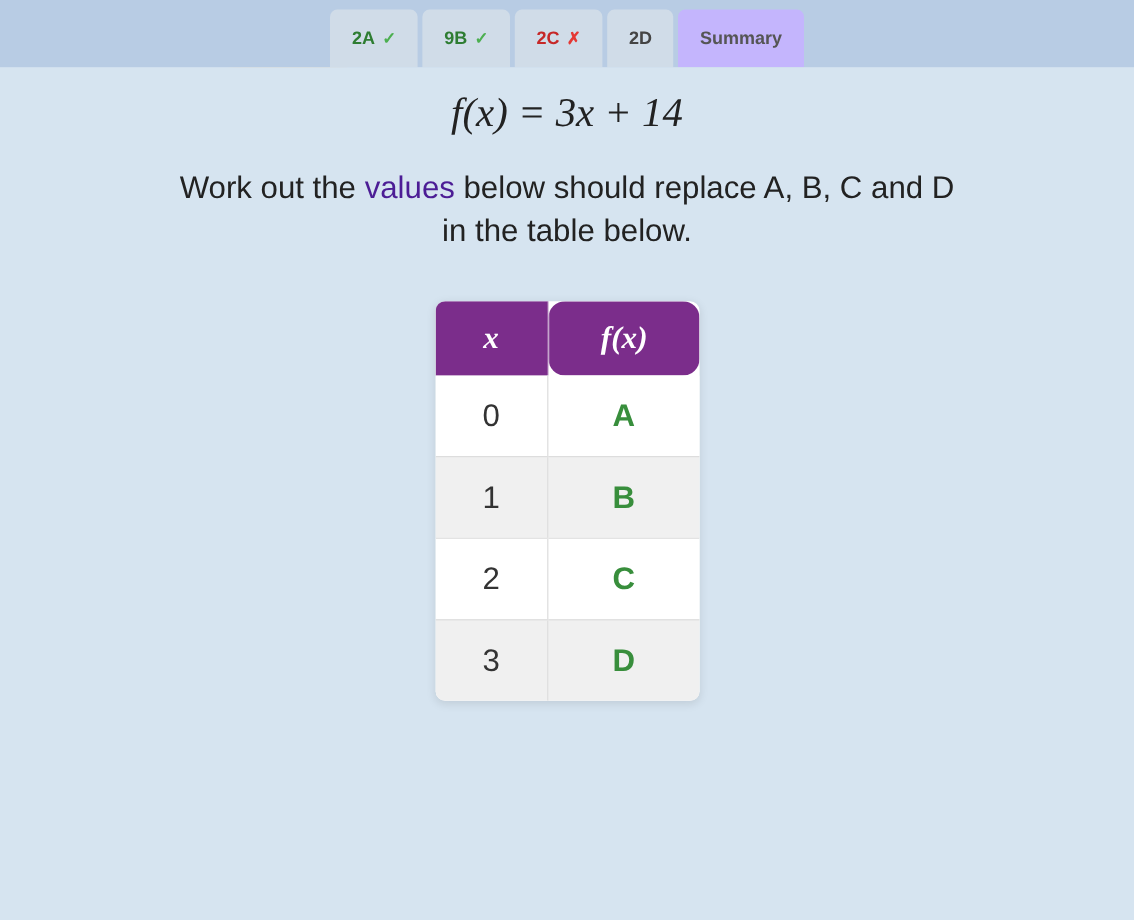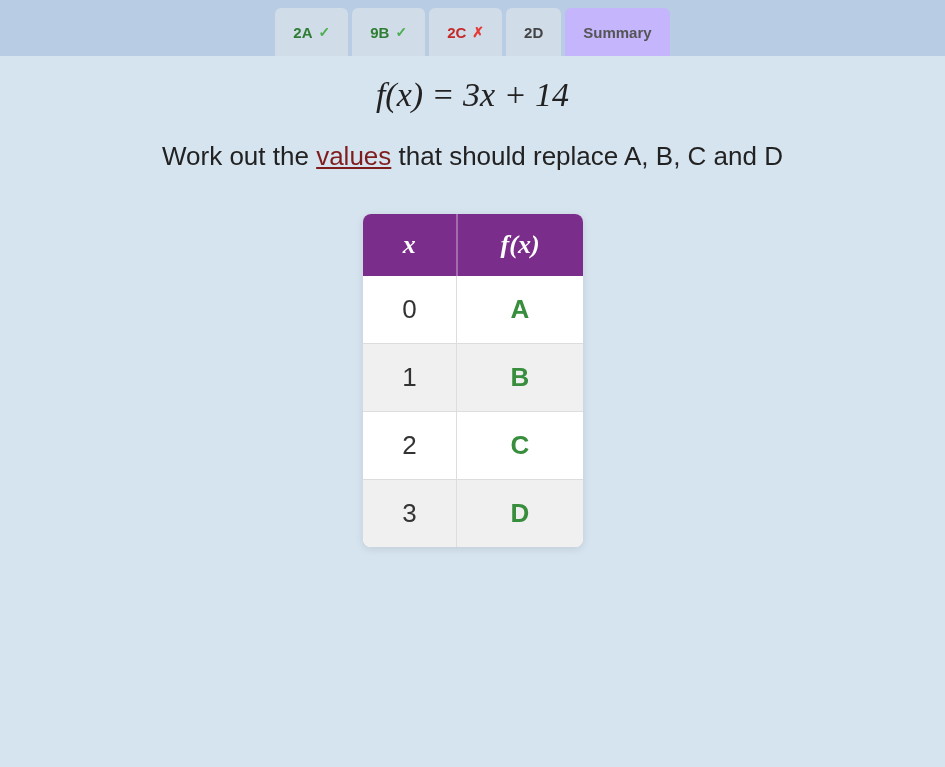--- a/index.html
+++ b/index.html
@@ -106,22 +106,21 @@
     .instruction {
       font-family: Arial, sans-serif;
       font-size: 26px;
       color: #222;
       text-align: center;
       line-height: 1.4;
       margin-bottom: 40px;
     }
 
     .instruction .highlight {
-      color: #7f1d1d;
-      text-decoration: underline;
+      color: #4c1d95;
     }
 
     
     .table-wrapper {
       background: white;
       border-radius: 8px;
       overflow: hidden;
       box-shadow: 0 2px 8px rgba(0,0,0,0.1);
       min-width: 220px;
     }
@@ -140,20 +139,21 @@
       font-size: 26px;
       color: white;
       text-align: center;
       font-family: 'Georgia', serif;
       font-style: italic;
       border-right: 2px solid rgba(255,255,255,0.3);
     }
 
     thead th:last-child {
       border-right: none;
+      border-radius: 14px;
     }
 
     tbody tr {
       border-bottom: 1px solid #ddd;
     }
 
     tbody tr:last-child {
       border-bottom: none;
     }
 
@@ -212,22 +212,23 @@
 </div>
 
 <div class="main-content">
 
   <div class="formula-container">
     <span><em>f</em>(<em>x</em>) = 3<em>x</em> + 14</span>
   </div>
 
   <div class="instruction">
     <div>
-      <span>Work out the </span><span class="highlight">values</span><span> that should replace A, B, C and D</span>
+      <span>Work out the </span><span class="highlight">values</span><span> below should replace A, B, C and D</span>
     </div>
+    <div>in the table below.</div>
   </div>
 
   <div class="table-wrapper">
     <table>
       <thead>
         <tr>
           <th><em>x</em></th>
           <th><em>f</em>(<em>x</em>)</th>
         </tr>
       </thead>

